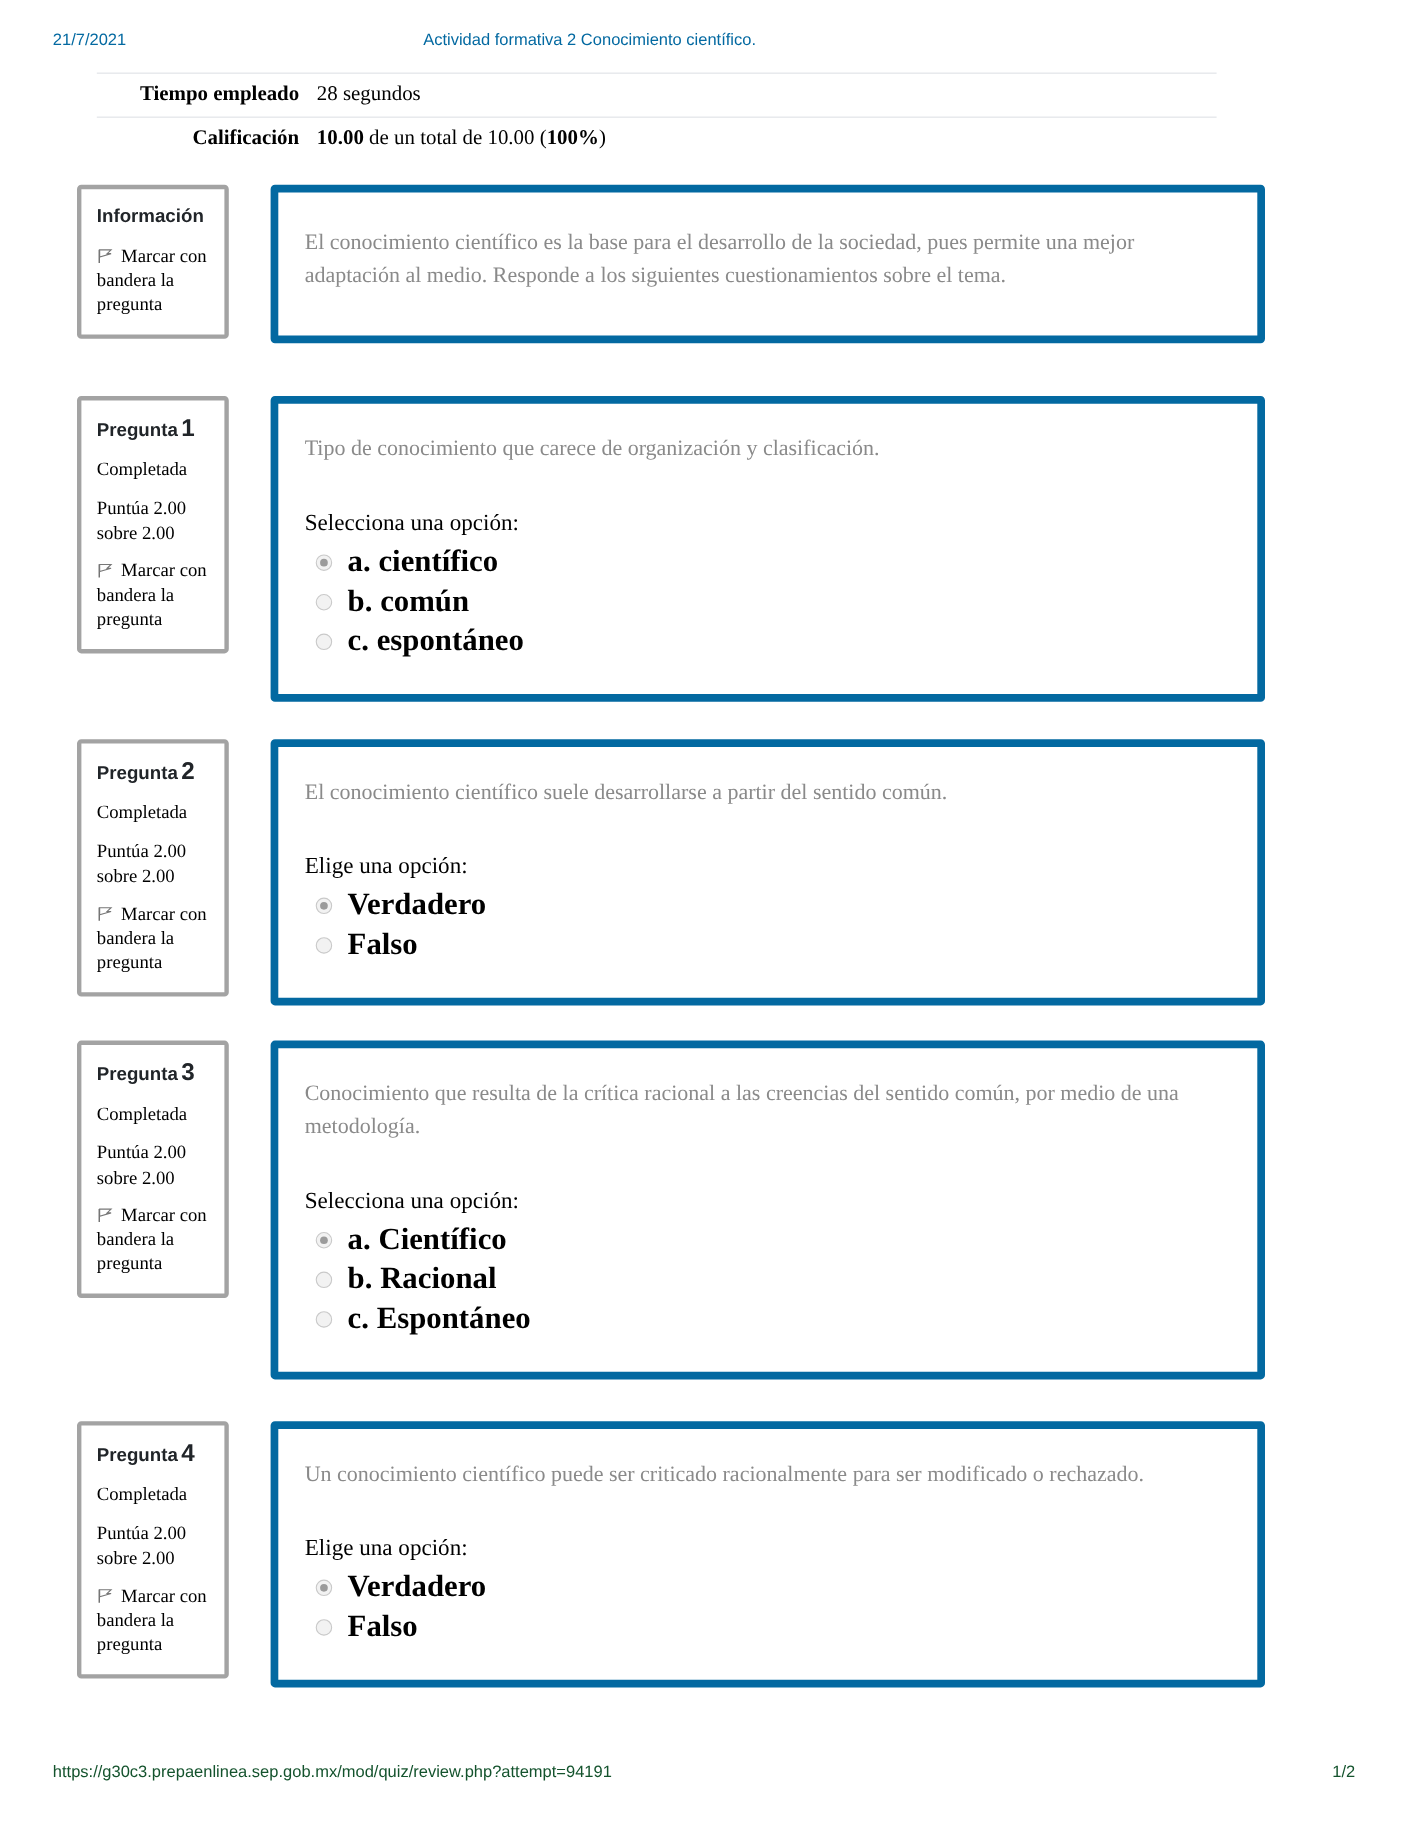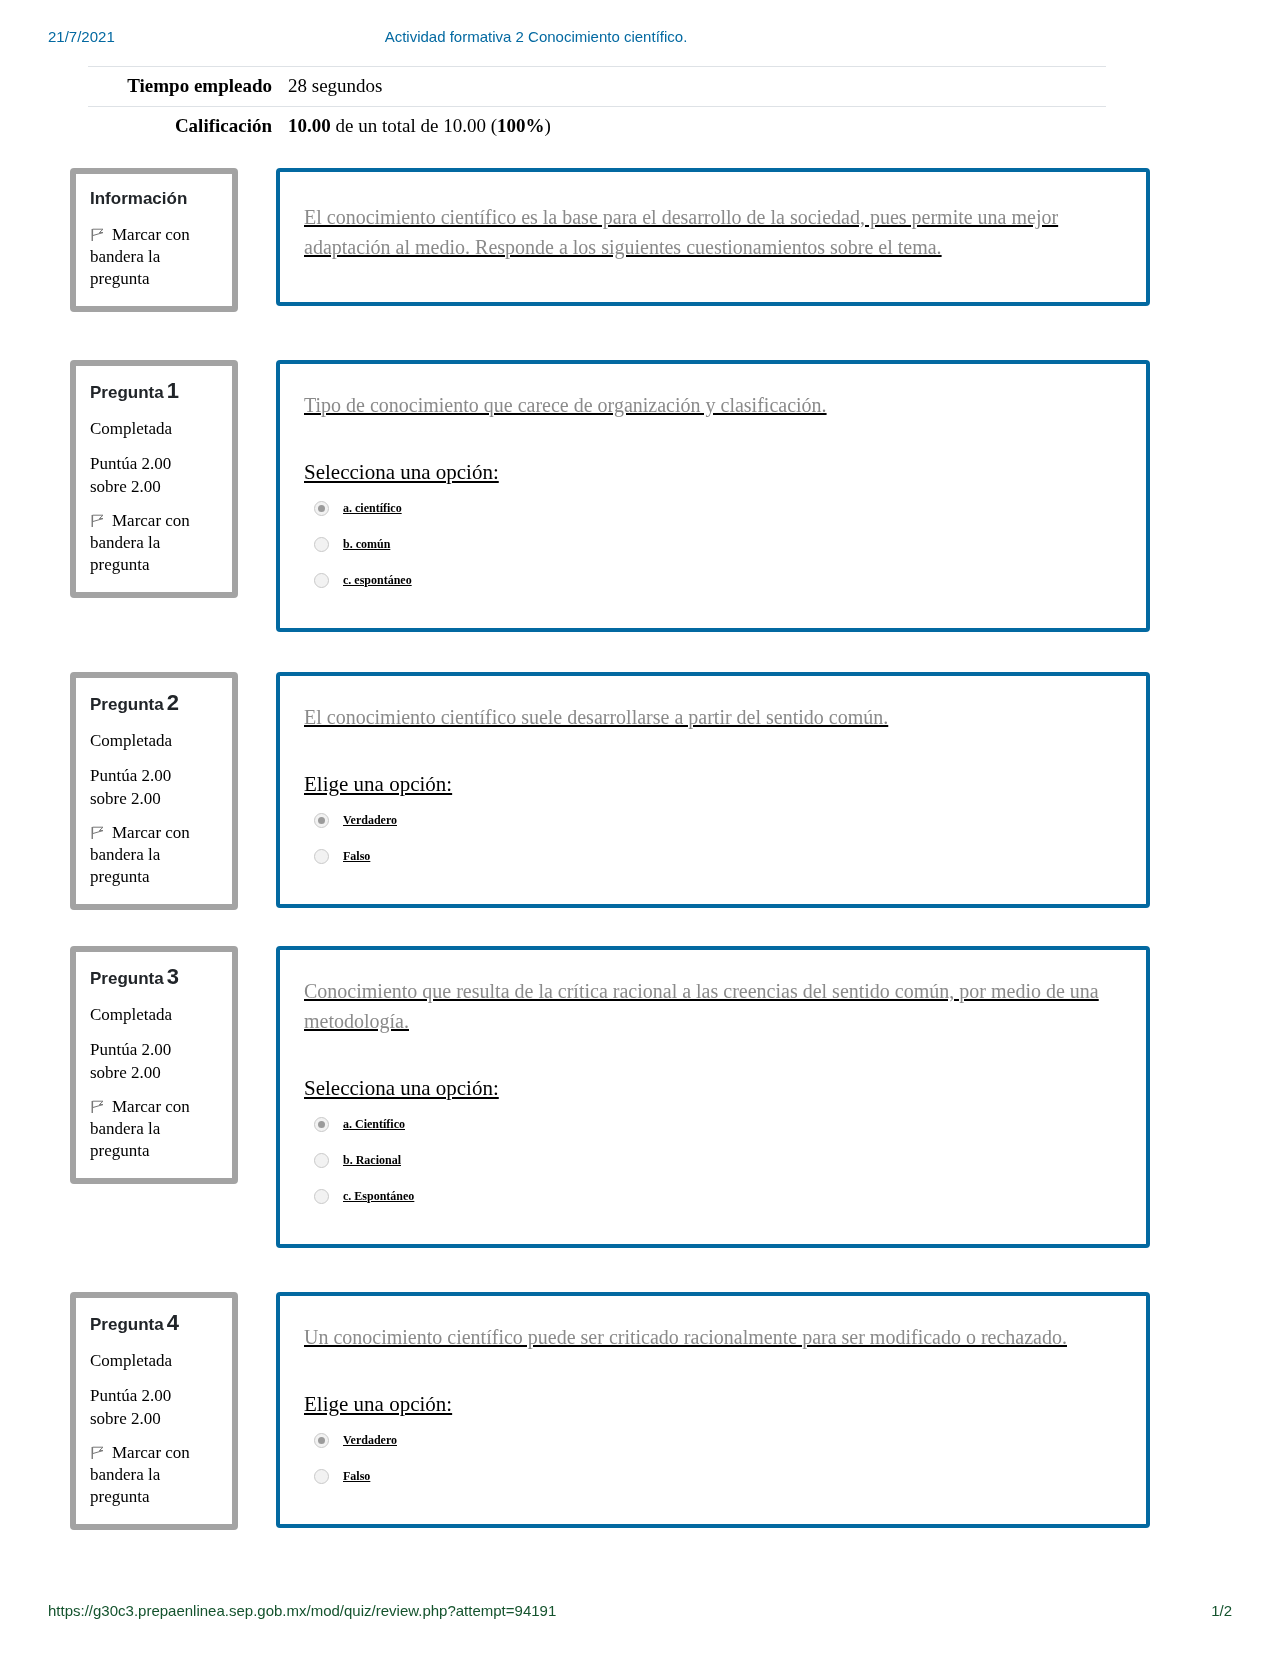--- a/index.html
+++ b/index.html
@@ -73,26 +73,26 @@
   
   .qblock {
     position: absolute;
     left: 70px;
     width: 1080px;
     display: flex;
     align-items: flex-start;
   }
 
   .qinfo {
-    width: 168px;
+    width: 138px;
     box-sizing: border-box;
-    border: 6px solid #a3a3a3;
+    border: 4px solid #a3a3a3;
     border-radius: 4px;
     background: #fff;
-    padding: 14px 26px 16px 14px;
+    padding: 14px 4px 16px 14px;
     font-size: 17px;
     line-height: 22px;
   }
   .qinfo-title {
     font-family: "Liberation Sans", sans-serif;
     font-weight: bold;
     font-size: 17px;
     color: #212529;
     margin-bottom: 14px;
     white-space: nowrap;
@@ -122,26 +122,25 @@
     width: 16px;
     height: 14px;
     vertical-align: -2px;
     margin-right: 6px;
   }
 
   .qbody {
     margin-left: 38px;
     flex: 1;
     box-sizing: border-box;
-    border: 4px solid #0369a1;
+    border: 7px solid #0369a1;
     border-radius: 4px;
     background: #fff;
     padding: 26px 32px 30px 24px;
     min-height: 100px;
-    text-decoration: underline;
   }
   .qtext {
     font-size: 20px;
     line-height: 30px;
     color: #8a8a8a;
     margin: 0 0 0 0;
   }
   .qprompt {
     font-size: 21px;
     line-height: 28px;
@@ -151,21 +150,21 @@
   }
   .answers {
     margin: 0;
     padding: 0;
     list-style: none;
   }
   .answer {
     display: flex;
     align-items: center;
     padding: 5px 0 5px 10px;
-    font-size: 12px;
+    font-size: 28px;
     font-weight: bold;
     line-height: 26px;
     color: #000;
   }
   .radio {
     width: 15px;
     height: 15px;
     border-radius: 50%;
     border: 1px solid #c9c9c9;
     background: #f2f2f2;

